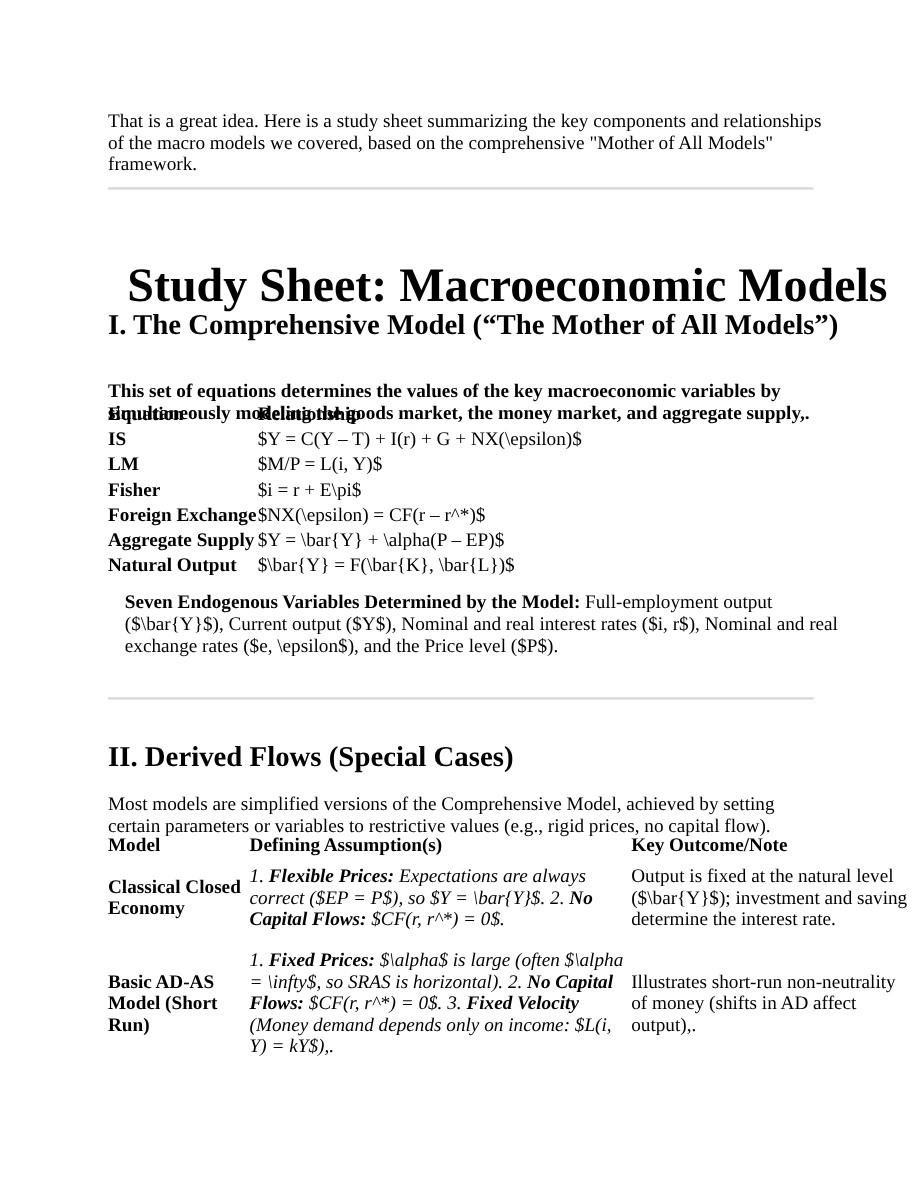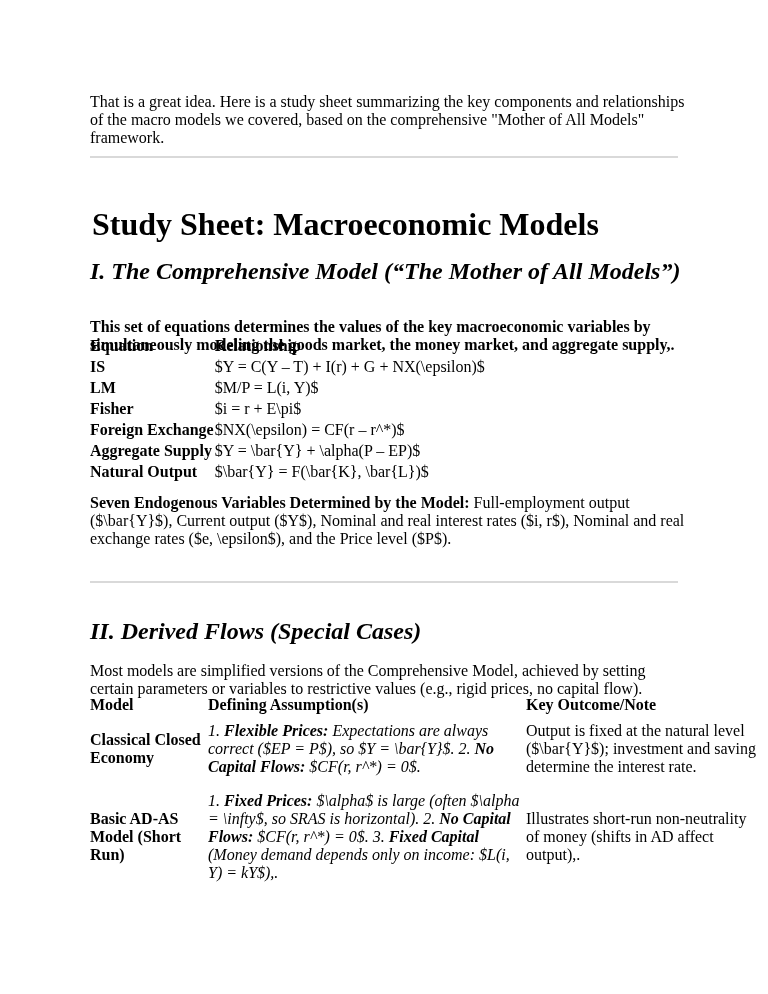--- a/index.html
+++ b/index.html
@@ -6,22 +6,22 @@
   body {
     width: 768px; height: 994px; overflow: hidden;
     font-family: "Liberation Serif", serif;
     color: #000000;
     font-size: 16px;
     line-height: 18px;
   }
   .page { position: relative; width: 768px; height: 762px; }
   .intro { position: absolute; left: 90px; top: 93px; width: 600px; line-height: 18px; }
   hr.rule { position: absolute; left: 90px; width: 588px; border: 0; border-top: 2px solid #d9d9d9; margin: 0; height: 0; }
-  h1 { position: absolute; left: 90px; top: 204px; margin: 2px; font-size: 32px; line-height: 36px; font-weight: bold; }
-  h2 { position: absolute; left: 90px; margin: 0; font-size: 24px; line-height: 28px; font-weight: bold; font-style: italic; }
+  h1 { position: absolute; left: 90px; top: 204px; margin: 16px; font-size: 40px; line-height: 36px; font-weight: bold; }
+  h2 { position: absolute; left: 90px; margin: 0; font-size: 24px; line-height: 28px; font-weight: bold; }
   .para { position: absolute; left: 90px; width: 600px; line-height: 18px; }
   table.eq { position: absolute; left: 90px; top: 312px; border-collapse: collapse; }
   table.eq td { padding: 0 2px 0 0; height: 21px; vertical-align: middle; white-space: nowrap; }
   table.eq td.k { font-weight: bold; padding-right: 1px; }
   table.models { position: absolute; left: 90px; top: 694px; border-collapse: collapse; }
   table.models td, table.models th { vertical-align: middle; text-align: left; padding: 0; line-height: 18px; }
   table.models th { font-weight: bold; height: 22px; padding-bottom: 2px; }
   table.models td.m { font-weight: bold; width: 118px; }
   table.models td.a { width: 318px; font-style: italic; }
   table.models td.o { width: 230px; }
@@ -74,21 +74,21 @@
         <td class="k">Aggregate Supply</td>
         <td>$Y = \bar{Y} + \alpha(P – EP)$</td>
       </tr>
       <tr>
         <td class="k">Natural Output</td>
         <td>$\bar{Y} = F(\bar{K}, \bar{L})$</td>
       </tr>
     </tbody>
   </table>
 
-  <div class="para" style="top:494px;">
+  <div class="para" style="top:494px;margin-left:14px;">
     <b>Seven Endogenous Variables Determined by the Model:</b><span> Full-employment output ($\bar{Y}$), Current output ($Y$), Nominal and real interest rates ($i, r$), Nominal and real exchange rates ($e, \epsilon$), and the Price level ($P$).</span>
   </div>
 
   <hr class="rule" style="top:581px;">
 
   <h2 style="top:617px;">II. Derived Flows (Special Cases)</h2>
 
   <div class="para" style="top:662px;">Most models are simplified versions of the Comprehensive Model, achieved by setting certain parameters or variables to restrictive values (e.g., rigid prices, no capital flow).</div>
 
   <table class="models">
@@ -100,18 +100,18 @@
       </tr>
     </thead>
     <tbody>
       <tr class="r1">
         <td class="m">Classical Closed Economy</td>
         <td class="a"><span>1. </span><b>Flexible Prices:</b><span> Expectations are always correct ($EP = P$), so $Y = \bar{Y}$. 2. </span><b>No Capital Flows:</b><span> $CF(r, r^*) = 0$.</span></td>
         <td class="o">Output is fixed at the natural level ($\bar{Y}$); investment and saving determine the interest rate.</td>
       </tr>
       <tr class="r2">
         <td class="m">Basic AD-AS Model (Short Run)</td>
-        <td class="a"><span>1. </span><b>Fixed Prices:</b><span> $\alpha$ is large (often $\alpha = \infty$, so SRAS is horizontal). 2. </span><b>No Capital Flows:</b><span> $CF(r, r^*) = 0$. 3. </span><b>Fixed Capital</b><span> (Money demand depends only on income: $L(i, Y) = kY$),.</span></td>
+        <td class="a"><span>1. </span><b>Fixed Prices:</b><span> $\alpha$ is large (often $\alpha = \infty$, so SRAS is horizontal). 2. </span><b>No Capital Flows:</b><span> $CF(r, r^*) = 0$. 3. </span><b>Fixed Velocity</b><span> (Money demand depends only on income: $L(i, Y) = kY$),.</span></td>
         <td class="o">Illustrates short-run non-neutrality of money (shifts in AD affect output),.</td>
       </tr>
     </tbody>
   </table>
 </div>
 
 </body></html>

